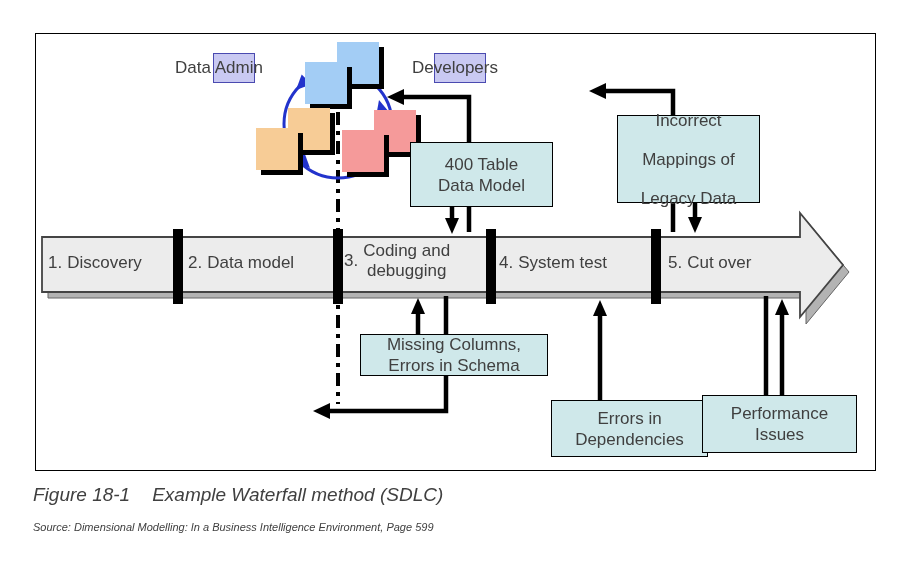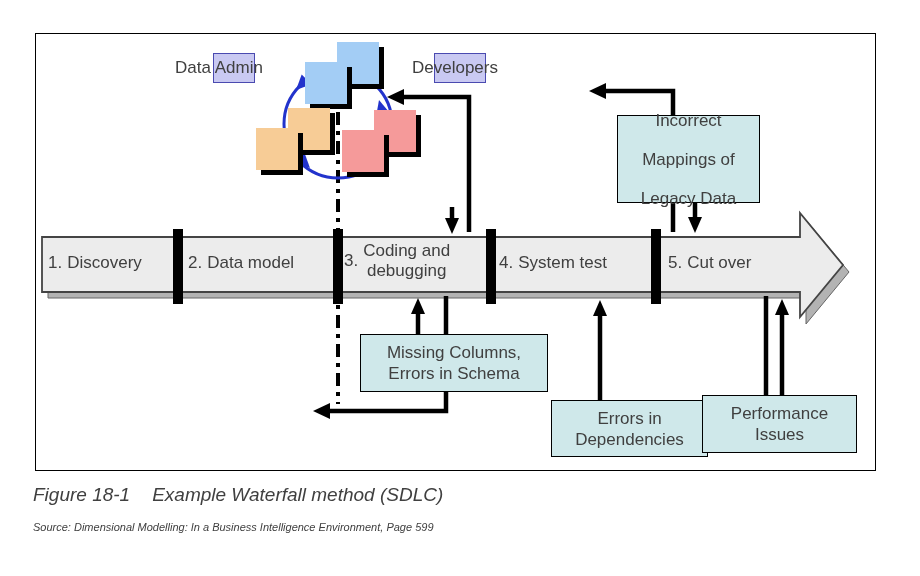--- a/index.html
+++ b/index.html
@@ -131,26 +131,30 @@
   </div>
   <div class="phase" style="left:499px;top:253px;">
     <span>4.</span>
     <span>System test</span>
   </div>
   <div class="phase" style="left:668px;top:253px;">
     <span>5.</span>
     <span>Cut over</span>
   </div>
 
+  <div class="ibox" style="left:410px;top:142px;width:143px;height:65px;">
+    <span>400 Table</span>
+    <span>Data Model</span>
+  </div>
   <div class="ibox" style="left:617px;top:115px;width:143px;height:88px;gap:18px;">
     <span>Incorrect</span>
     <span>Mappings of</span>
     <span>Legacy Data</span>
   </div>
-  <div class="ibox" style="left:360px;top:334px;width:188px;height:58px;">
+  <div class="ibox" style="left:360px;top:334px;width:188px;height:42px;">
     <span>Missing Columns,</span>
     <span>Errors in Schema</span>
   </div>
   <div class="ibox" style="left:520px;top:400px;width:157px;height:57px;margin-left:31px;">
     <span>Errors in</span>
     <span>Dependencies</span>
   </div>
   <div class="ibox" style="left:702px;top:395px;width:155px;height:58px;">
     <span>Performance</span>
     <span>Issues</span>

